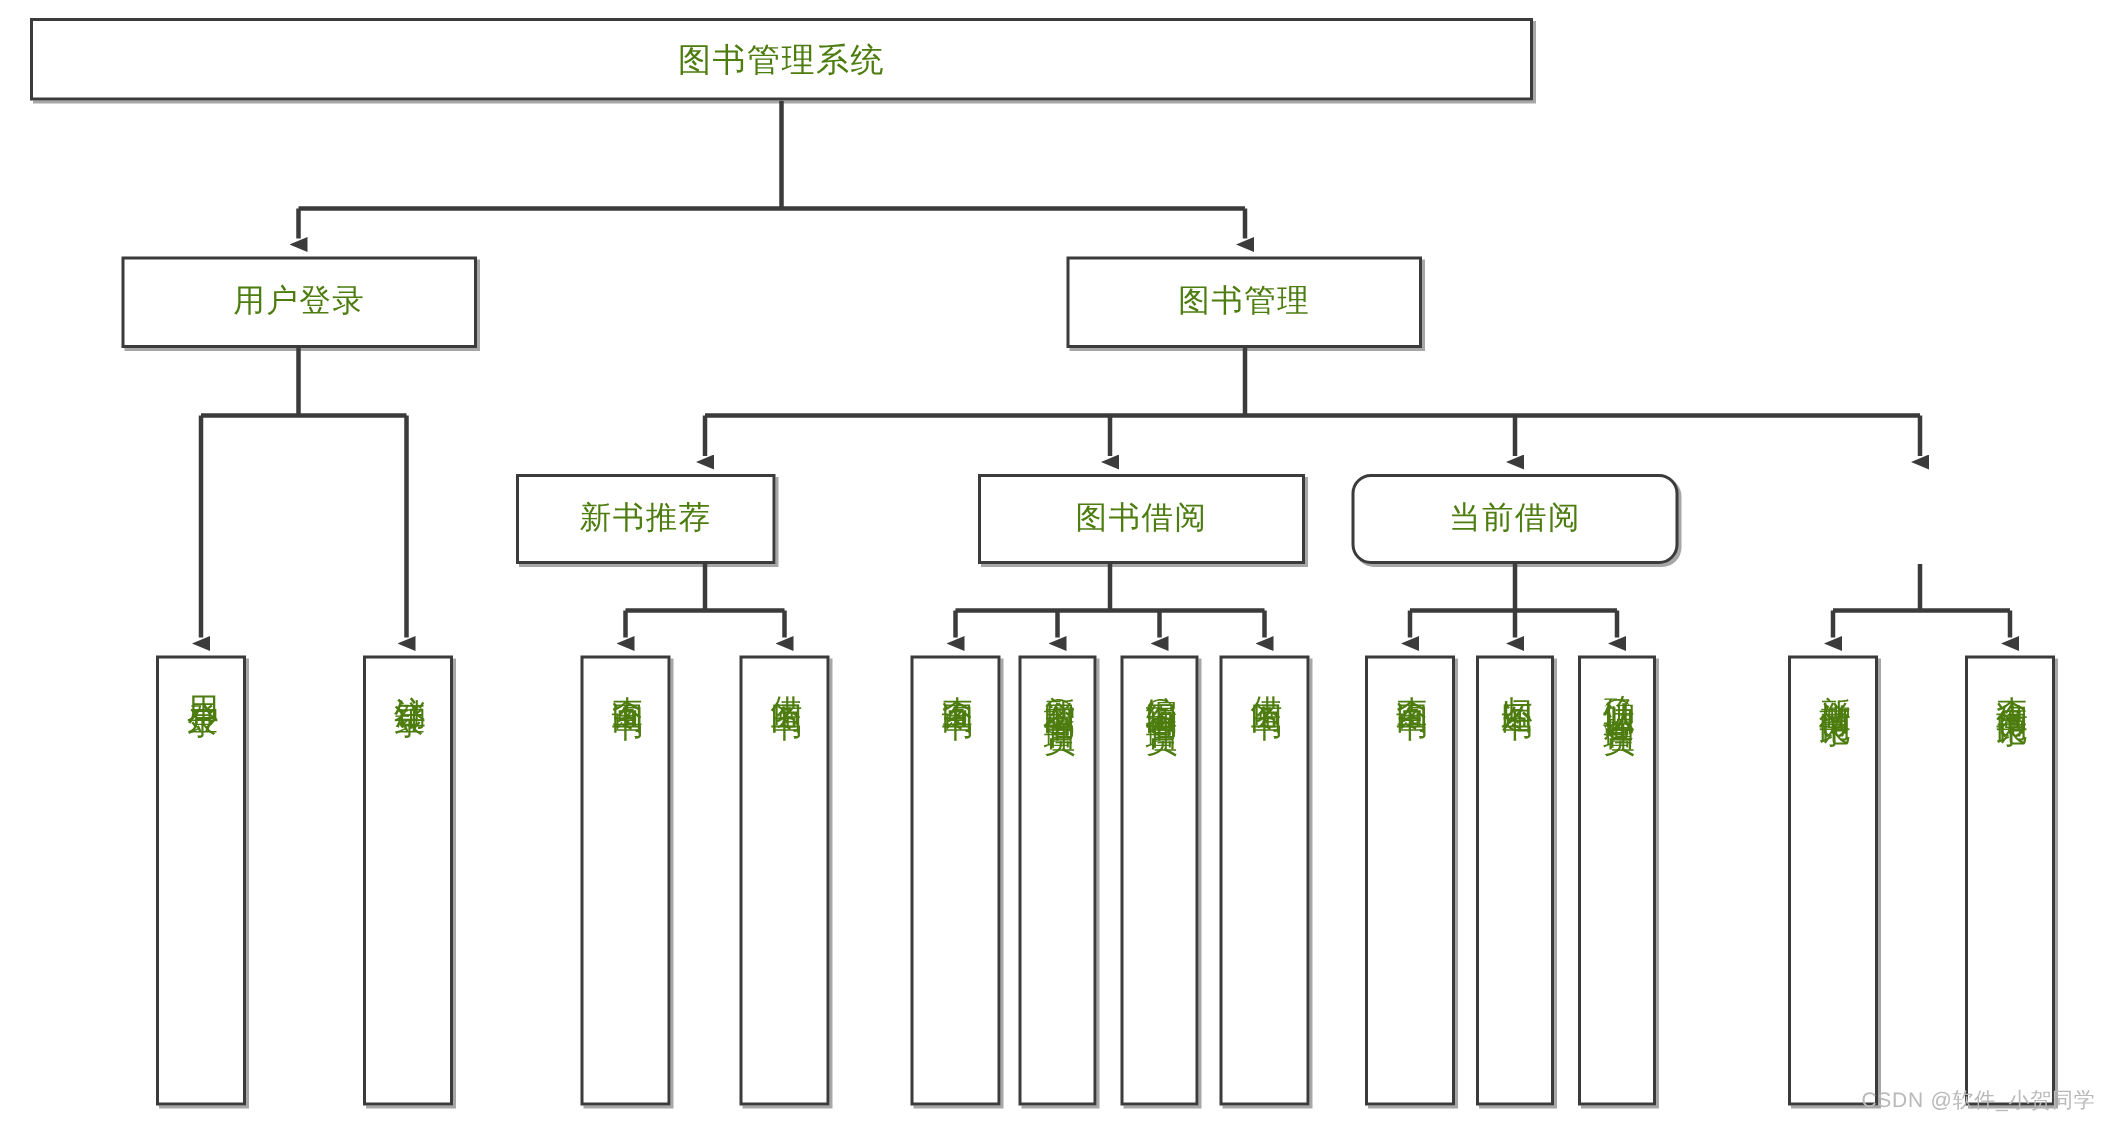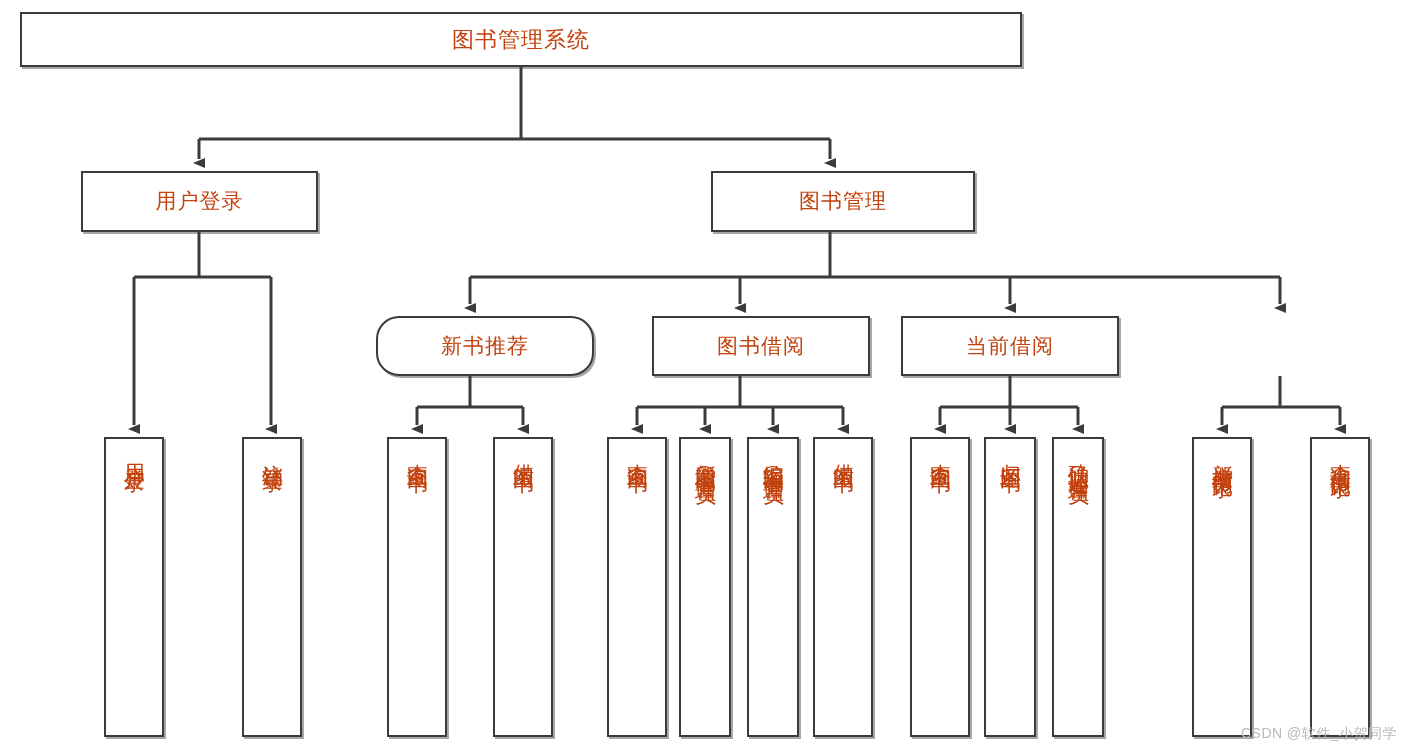--- a/index.html
+++ b/index.html
@@ -36,21 +36,21 @@
     display: flex;
     align-items: center;
     justify-content: center;
     text-align: center;
     z-index: 2;
   }
   .node .label {
     font-size: 21px;
     line-height: 1.25;
     letter-spacing: 1px;
-    color: #c2410c;
+    color: #4d7c0f;
     white-space: nowrap;
   }
   .node.root .label { font-size: 22px; }
   .node.vert {
     align-items: flex-start;
     padding-top: 8px;
   }
   .node.vert .label {
     writing-mode: vertical-rl;
     text-orientation: upright;
@@ -126,31 +126,31 @@
     </g>
   </svg>
 
   <div class="node root" style="left:20px; top:12px; width:1002px; height:55px;">
     <span class="label">图书管理系统</span>
   </div>
 
   <div class="node" style="left:81px; top:171px; width:237px; height:61px;">
     <span class="label">用户登录</span>
   </div>
-  <div class="node" style="left:711px; top:171px; width:264px; height:61px;">
+  <div class="node" style="left:711px; top:171px; width:237px; height:61px;">
     <span class="label">图书管理</span>
   </div>
 
-  <div class="node" style="left:376px; top:316px; width:218px; height:60px;border-radius:23px;">
+  <div class="node" style="left:344px; top:316px; width:173px; height:60px;">
     <span class="label">新书推荐</span>
   </div>
   <div class="node" style="left:652px; top:316px; width:218px; height:60px;">
     <span class="label">图书借阅</span>
   </div>
-  <div class="node" style="left:901px; top:316px; width:218px; height:60px;">
+  <div class="node" style="left:901px; top:316px; width:218px; height:60px;border-radius:13px;">
     <span class="label">当前借阅</span>
   </div>
 
   <div class="node vert" style="left:104px; top:437px; width:60px; height:300px;">
     <span class="label">用户登录</span>
   </div>
   <div class="node vert" style="left:242px; top:437px; width:60px; height:300px;">
     <span class="label">注销登录</span>
   </div>
 

